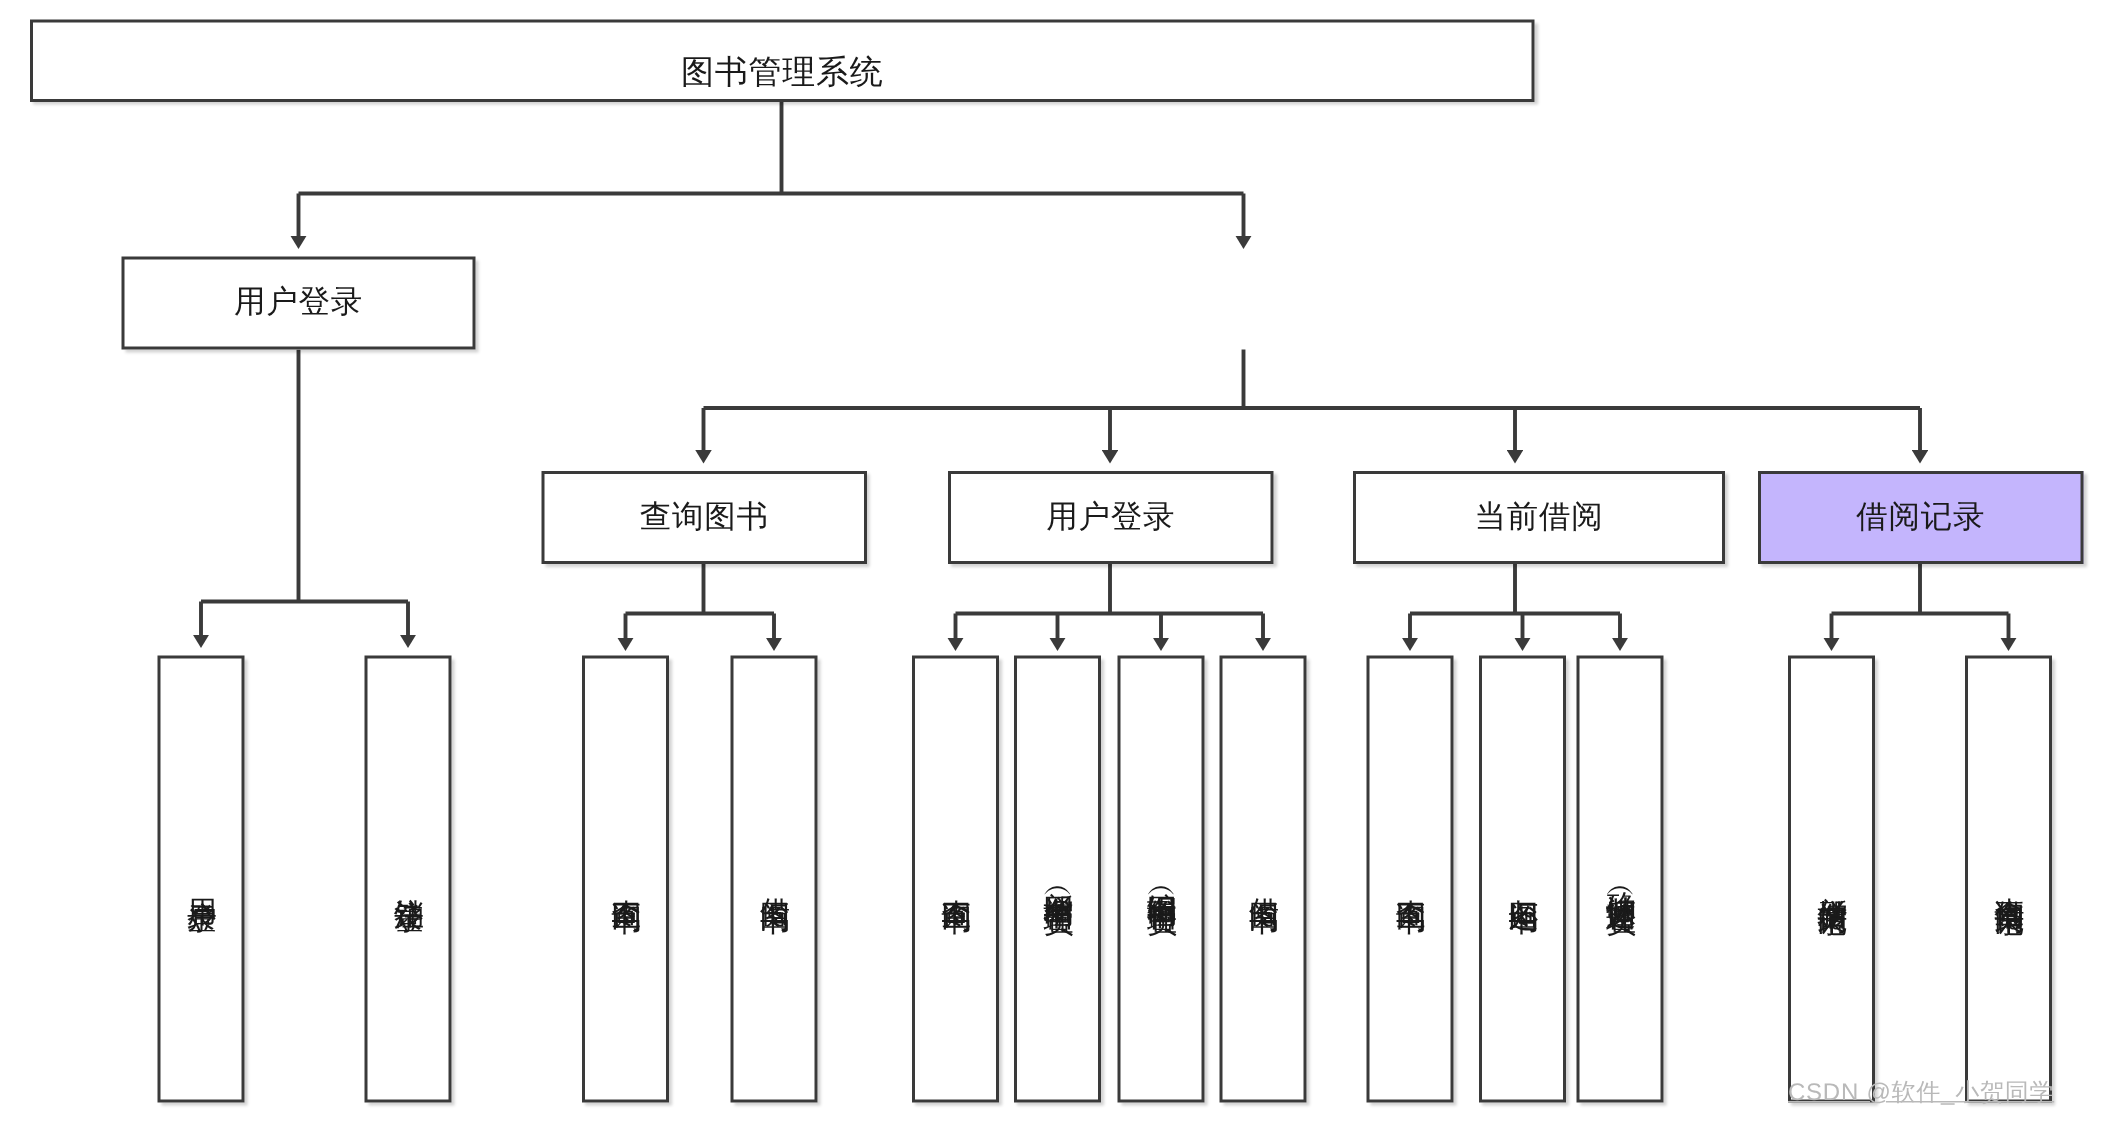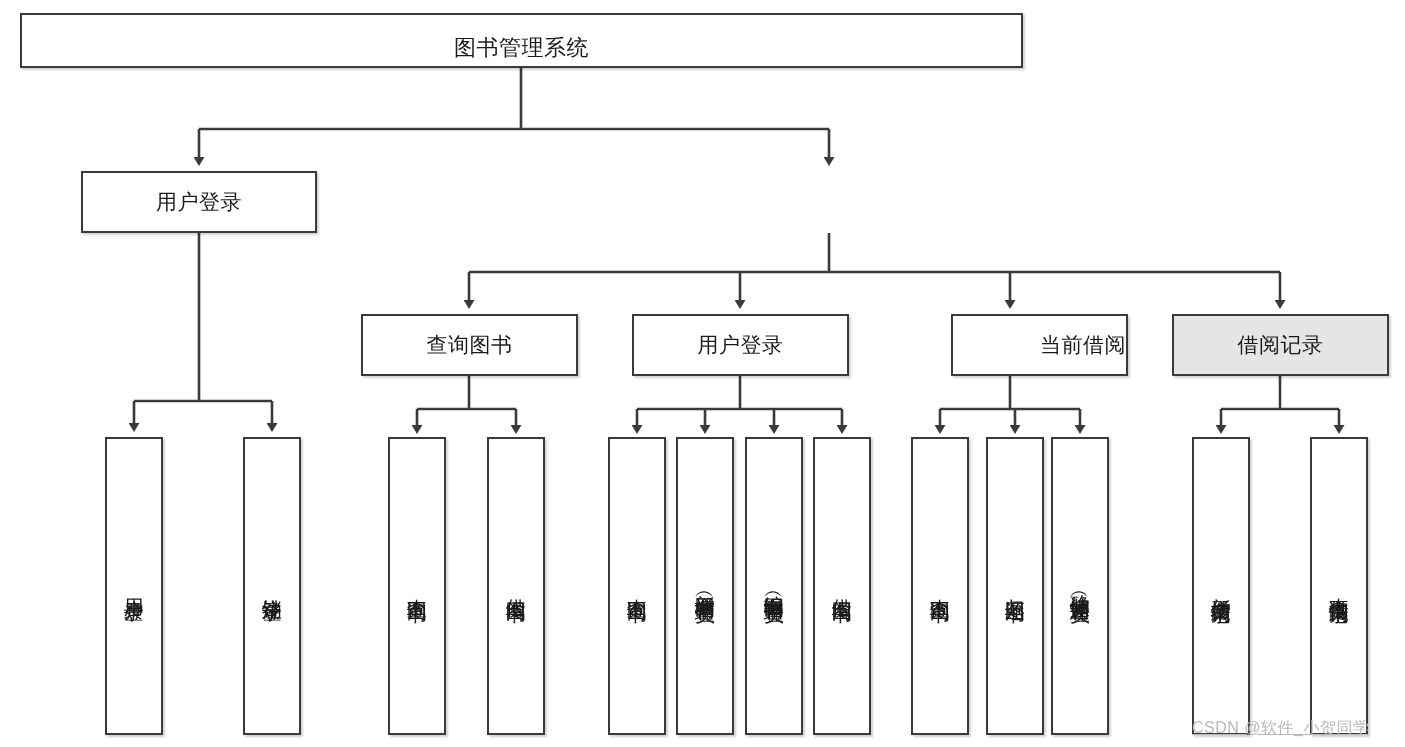--- a/index.html
+++ b/index.html
@@ -125,24 +125,24 @@
   <div class="node lvl2" id="n-l2-0" style="left: 81px; top: 171px; width: 236px; height: 62px; border-color: rgb(58, 58, 58); background: rgb(255, 255, 255);">
     <span class="node-label" style="color: rgb(26, 26, 26);">用户登录</span>
   </div>
 
   <div class="node lvl3" id="n-l3-0" style="left: 361px; top: 314px; width: 217px; height: 62px; border-color: rgb(58, 58, 58); background: rgb(255, 255, 255);">
     <span class="node-label" style="color: rgb(26, 26, 26);">查询图书</span>
   </div>
   <div class="node lvl3" id="n-l3-1" style="left: 632px; top: 314px; width: 217px; height: 62px; border-color: rgb(58, 58, 58); background: rgb(255, 255, 255);">
     <span class="node-label" style="color: rgb(26, 26, 26);">用户登录</span>
   </div>
-  <div class="node lvl3" id="n-l3-2" style="left: 951px; top: 314px; width: 177px; height: 62px; border-color: rgb(58, 58, 58); background: rgb(255, 255, 255); justify-content: flex-end;">
+  <div class="node lvl3" id="n-l3-2" style="left: 902px; top: 314px; width: 248px; height: 62px; border-color: rgb(58, 58, 58); background: rgb(255, 255, 255);">
     <span class="node-label" style="color: rgb(26, 26, 26);">当前借阅</span>
   </div>
-  <div class="node lvl3" id="n-l3-3" style="left: 1172px; top: 314px; width: 217px; height: 62px; border-color: rgb(58, 58, 58); background: #e5e5e5;">
+  <div class="node lvl3" id="n-l3-3" style="left: 1172px; top: 314px; width: 217px; height: 62px; border-color: rgb(58, 58, 58); background: #c4b5fd;">
     <span class="node-label" style="color: rgb(26, 26, 26);">借阅记录</span>
   </div>
 
   <div class="node leaf" id="n-lf-0" style="left: 105px; top: 437px; width: 58px; height: 298px; border-color: rgb(58, 58, 58); background: rgb(255, 255, 255);">
     <span class="node-label" style="color: rgb(26, 26, 26);">用户登录</span>
   </div>
   <div class="node leaf" id="n-lf-1" style="left: 243px; top: 437px; width: 58px; height: 298px; border-color: rgb(58, 58, 58); background: rgb(255, 255, 255);">
     <span class="node-label" style="color: rgb(26, 26, 26);">注销登录</span>
   </div>
   <div class="node leaf" id="n-lf-2" style="left: 388px; top: 437px; width: 58px; height: 298px; border-color: rgb(58, 58, 58); background: rgb(255, 255, 255);">

